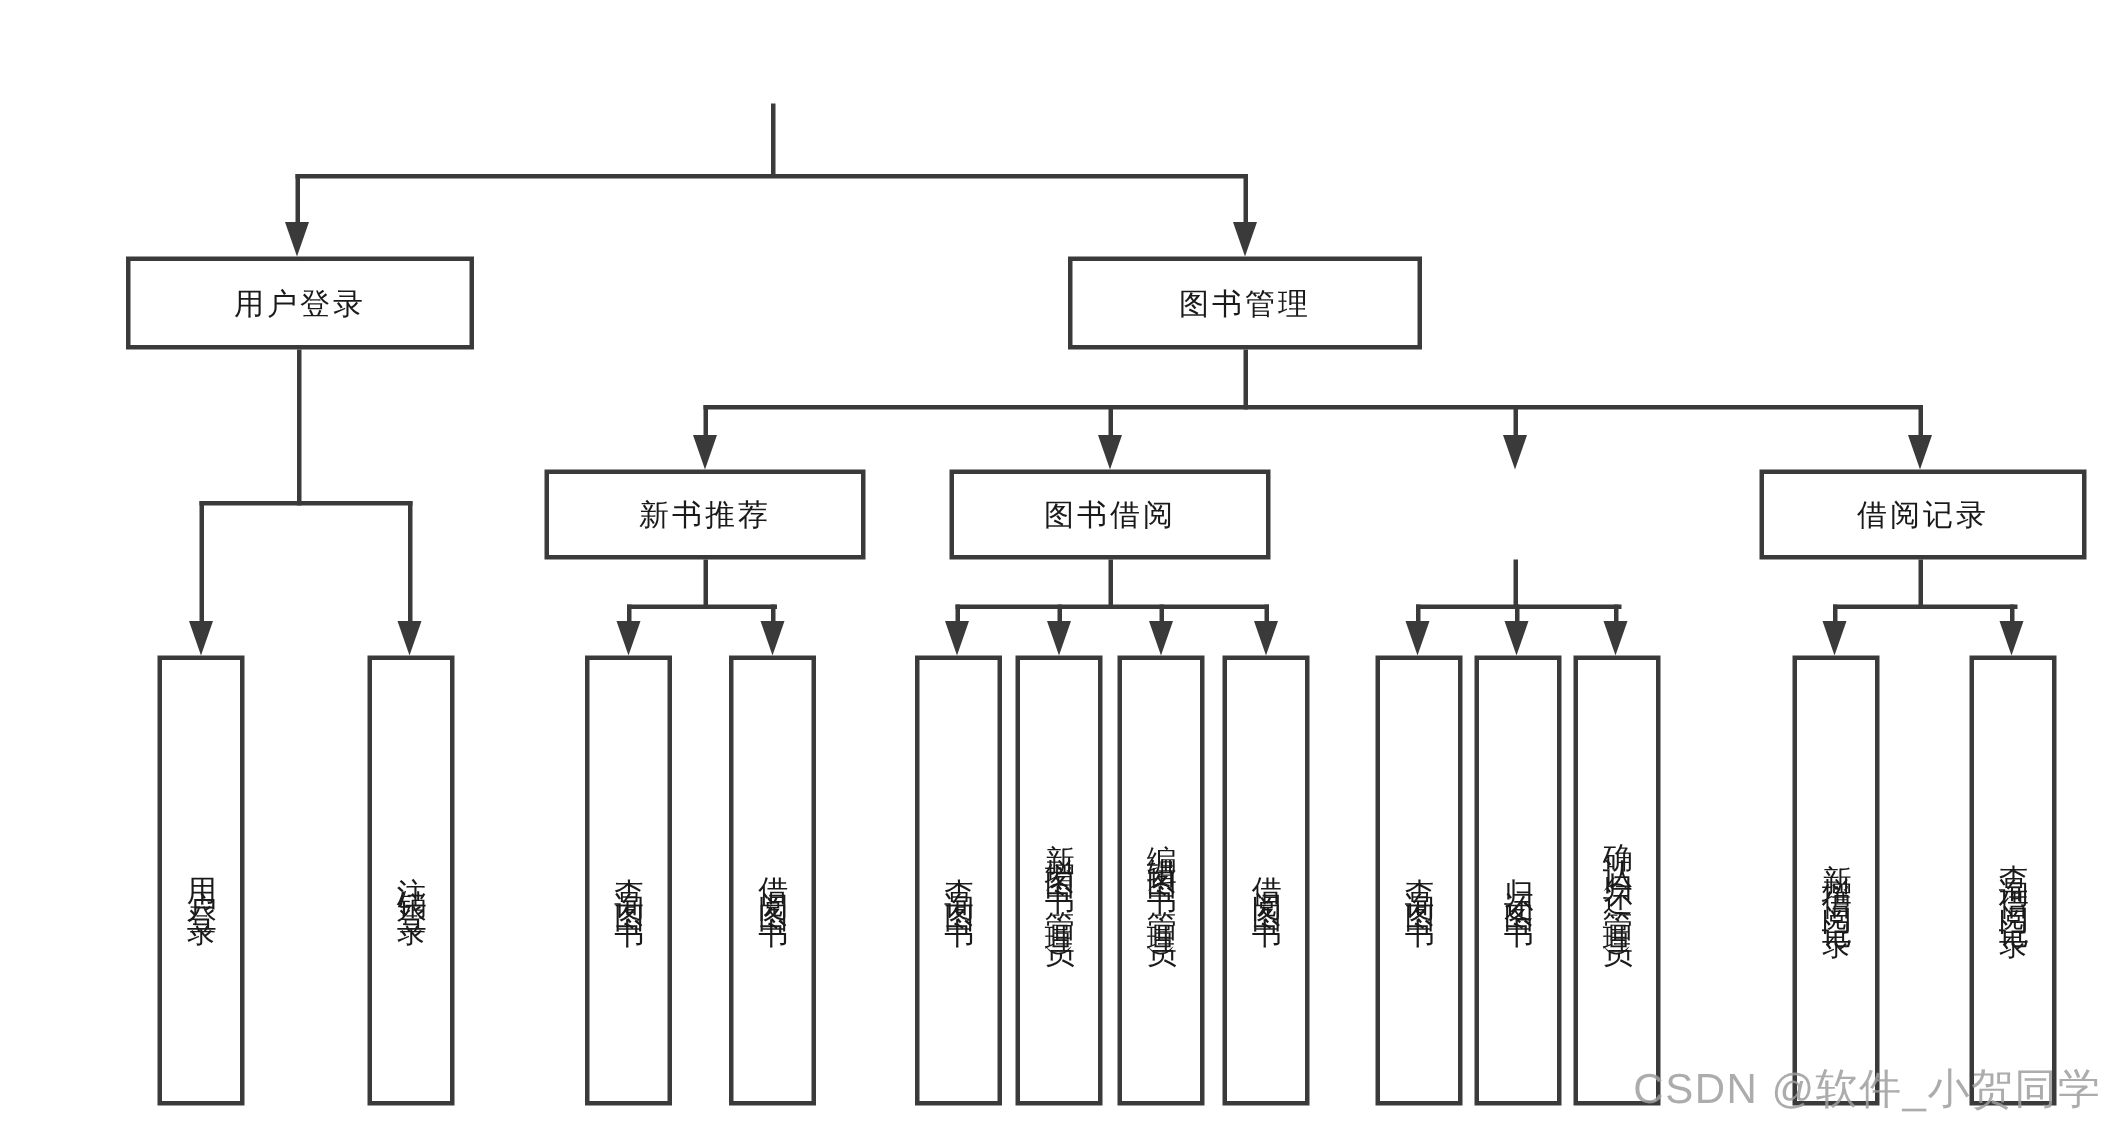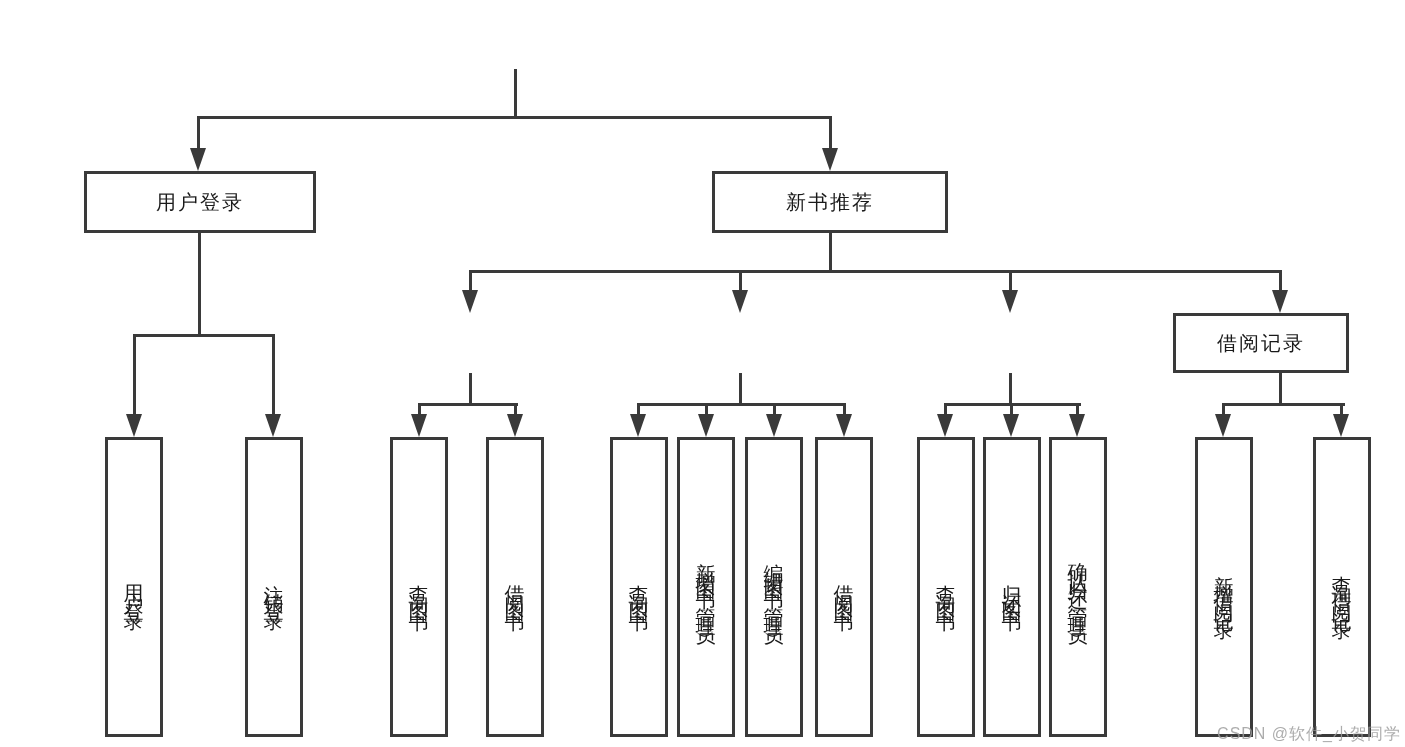--- a/index.html
+++ b/index.html
@@ -35,39 +35,41 @@
   }
   .line { position:absolute; background:#3a3a3a; }
   .arrow {
     position:absolute; width:0; height:0;
     border-left:8px solid transparent;
     border-right:8px solid transparent;
     border-top:23px solid #3a3a3a;
   }
   .watermark {
     position:absolute; right:4px; bottom:2px;
-    font-size:16px; letter-spacing:1px;
+    font-size:28px; letter-spacing:1px;
     color:rgba(158,158,158,0.85);
     z-index:5;
   }
 </style>
 </head>
 <body>
 
 <div class="canvas">
 
 
   <div class="box" style="left:84px; top:171px; width:232px; height:62px;">用户登录</div>
 
-  <div class="box" style="left:712px; top:171px; width:236px; height:62px;">新书推荐</div>
+  <div class="box" style="left:712px; top:171px; width:236px; height:62px;">图书管理</div>
+
+  <div class="box" style="left:363px; top:313px; width:214px; height:60px;">新书推荐</div>
+
+  <div class="box" style="left:633px; top:313px; width:214px; height:60px;">图书借阅</div>
 
 
-
-
-  <div class="box" style="left:1173px; top:313px; width:176px; height:60px;">借阅记录</div>
+  <div class="box" style="left:1173px; top:313px; width:218px; height:60px;">借阅记录</div>
 
   <div class="leaf" style="left:105px;">
     <span class="vtext">用户登录</span>
   </div>
   <div class="leaf" style="left:245px;">
     <span class="vtext">注销登录</span>
   </div>
 
   <div class="leaf" style="left:390px;">
     <span class="vtext">查询图书</span>

